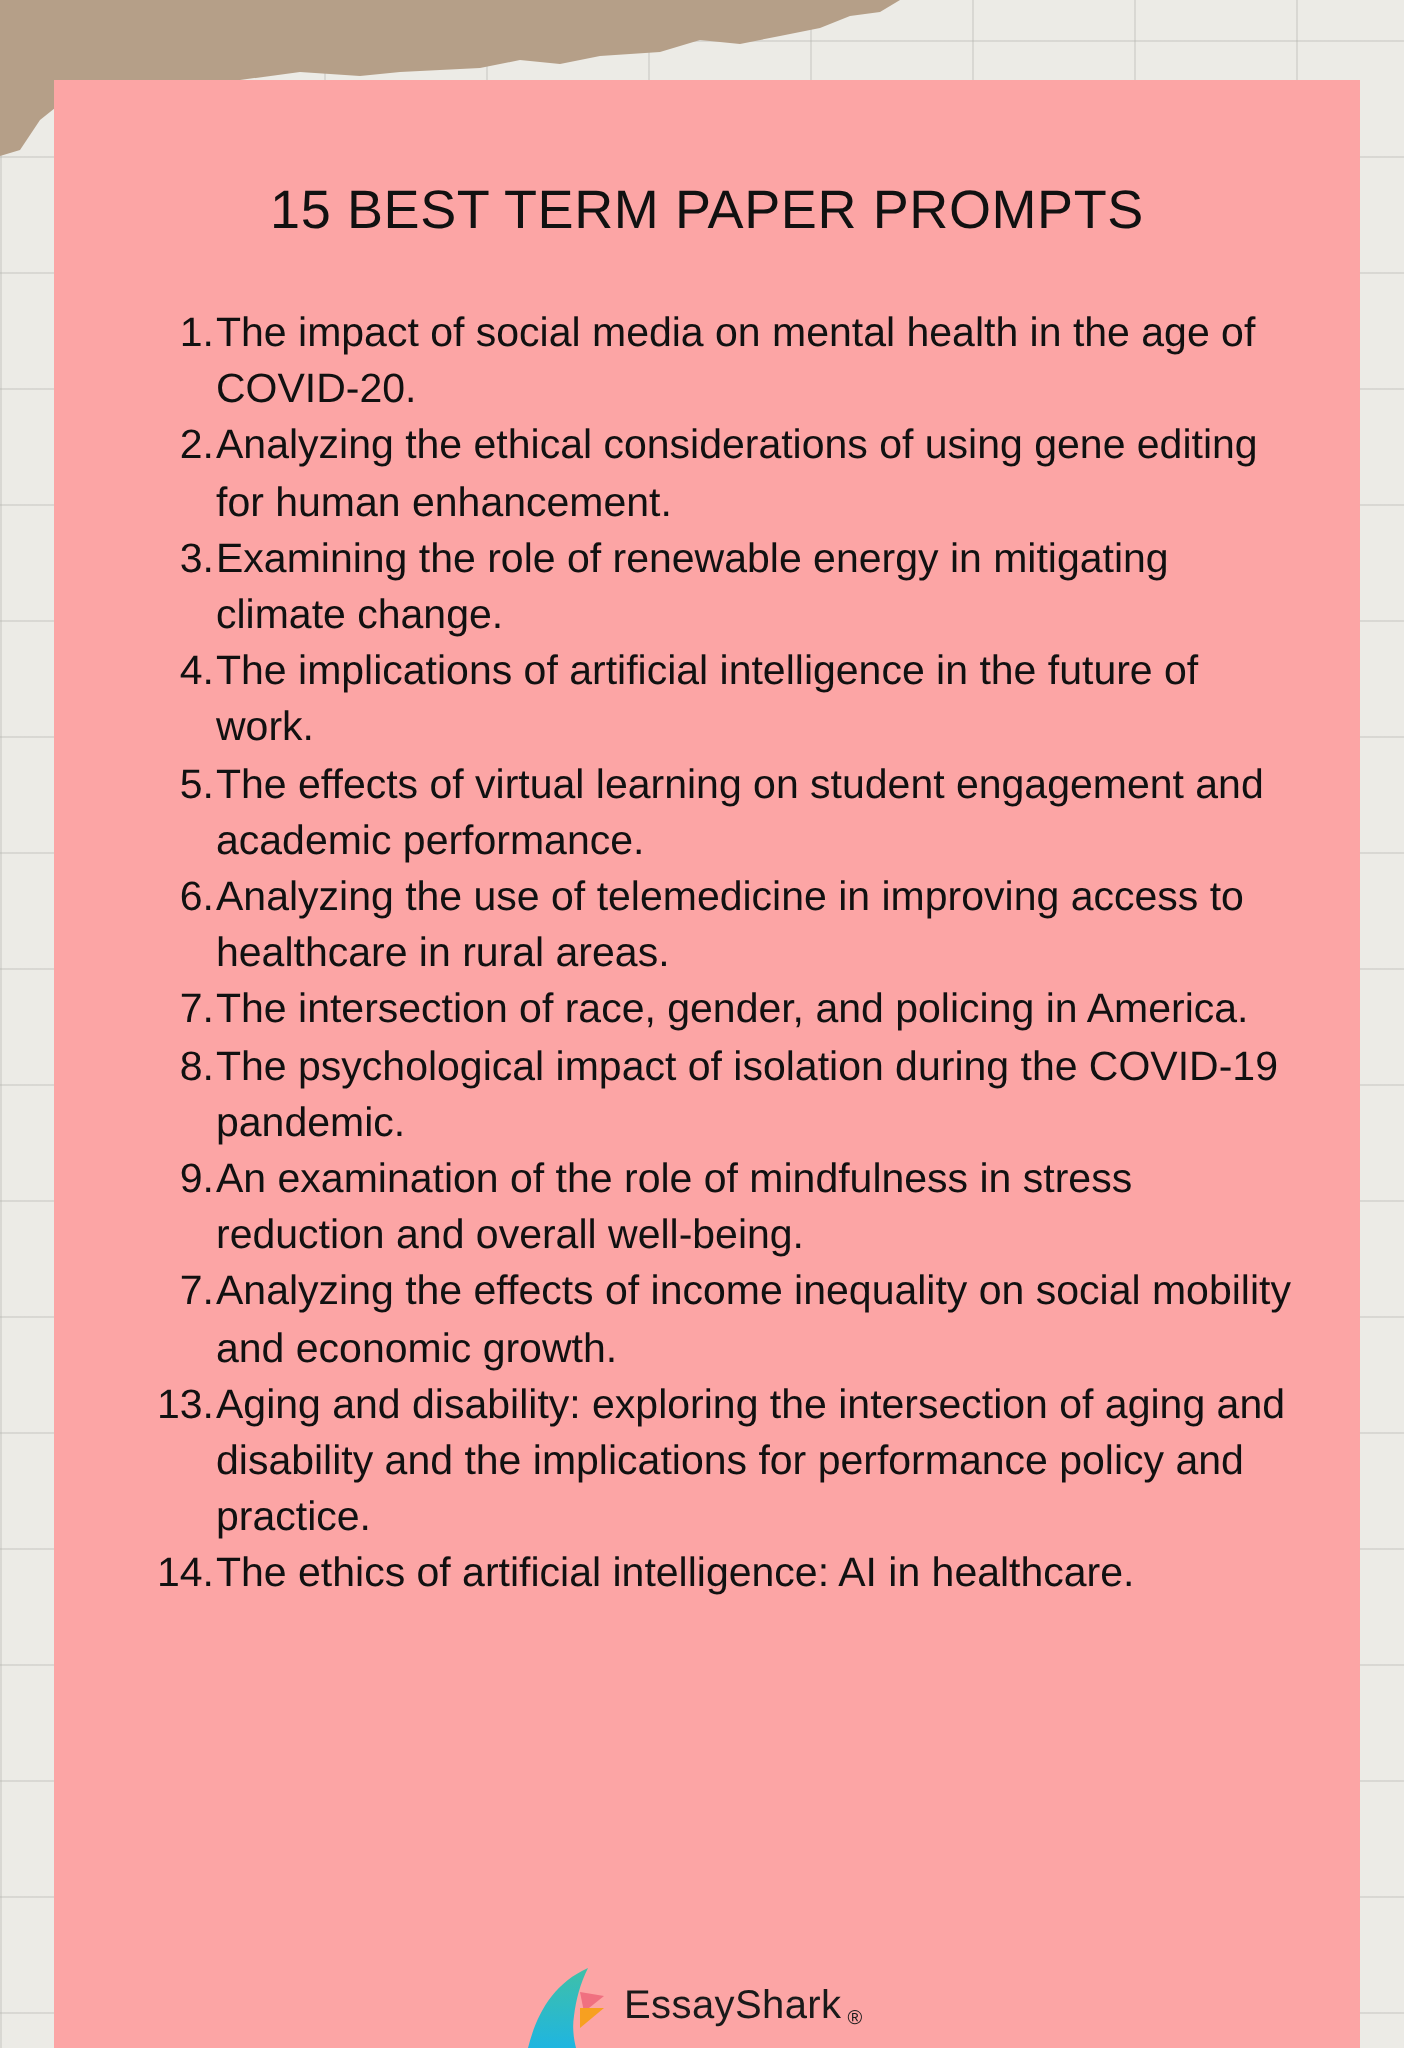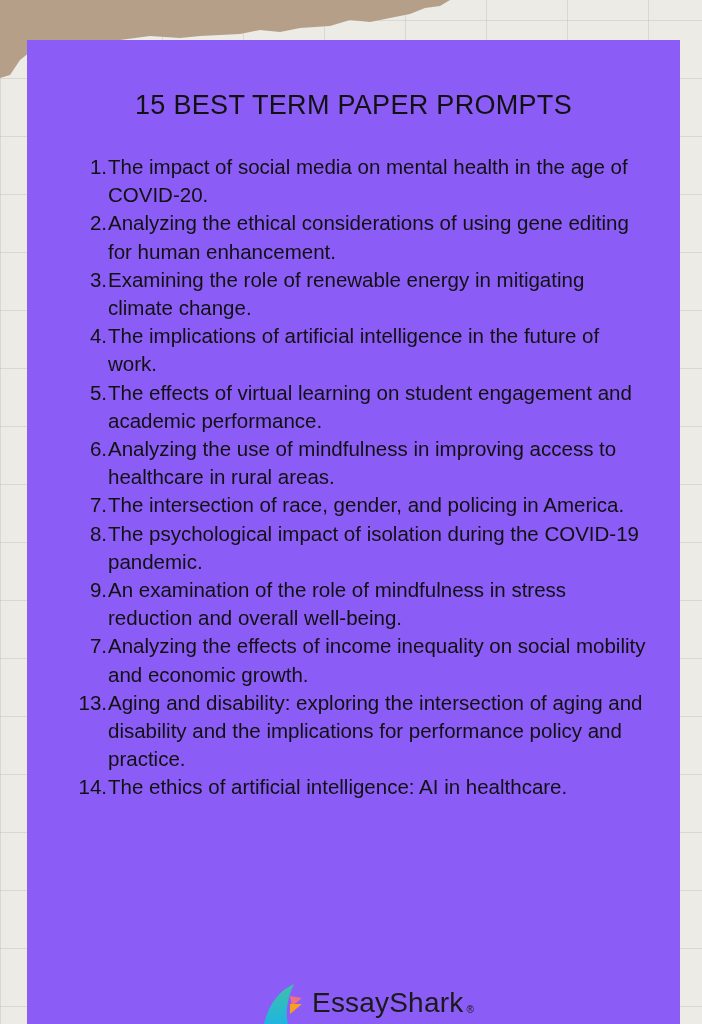--- a/index.html
+++ b/index.html
@@ -25,21 +25,21 @@
       top: 0;
       width: 702px;
       height: 90px;
     }
     .card {
       position: absolute;
       left: 27px;
       top: 40px;
       width: 653px;
       height: 984px;
-      background: #8b5cf6;
+      background: #fca5a5;
     }
     .title {
       position: absolute;
       left: 0;
       right: 0;
       top: 50px;
       text-align: center;
       font-size: 27px;
       font-weight: normal;
       color: #111111;
@@ -78,21 +78,21 @@
       left: 233px;
       top: 942px;
       height: 42px;
       display: flex;
       align-items: center;
     }
     .brand svg {
       display: block;
     }
     .brand-name {
-      font-size: 28px;
+      font-size: 20px;
       color: #1a1a1a;
       margin-left: 6px;
       letter-spacing: 0.2px;
     }
     .reg {
       font-size: 10px;
       margin-left: 3px;
       margin-top: 12px;
       color: #1a1a1a;
     }
@@ -123,21 +123,21 @@
     <li class="item">
         <span class="num">4.</span>
         <span class="text">The implications of artificial intelligence in the future of work.</span>
       </li>
     <li class="item">
         <span class="num">5.</span>
         <span class="text">The effects of virtual learning on student engagement and academic performance.</span>
       </li>
     <li class="item">
         <span class="num">6.</span>
-        <span class="text">Analyzing the use of mindfulness in improving access to healthcare in rural areas.</span>
+        <span class="text">Analyzing the use of telemedicine in improving access to healthcare in rural areas.</span>
       </li>
     <li class="item">
         <span class="num">7.</span>
         <span class="text">The intersection of race, gender, and policing in America.</span>
       </li>
     <li class="item">
         <span class="num">8.</span>
         <span class="text">The psychological impact of isolation during the COVID-19 pandemic.</span>
       </li>
     <li class="item">

